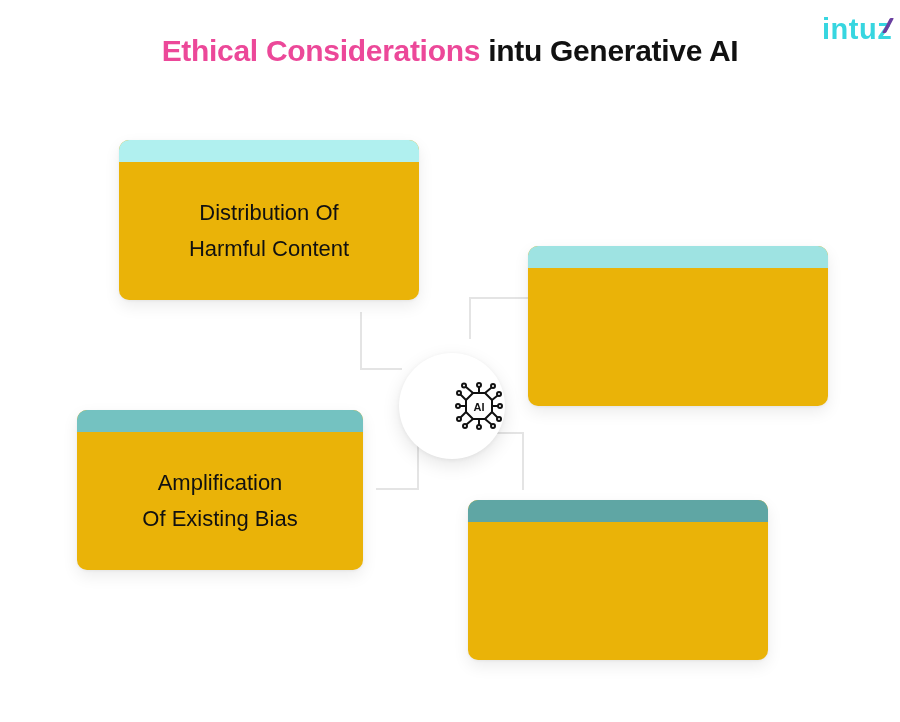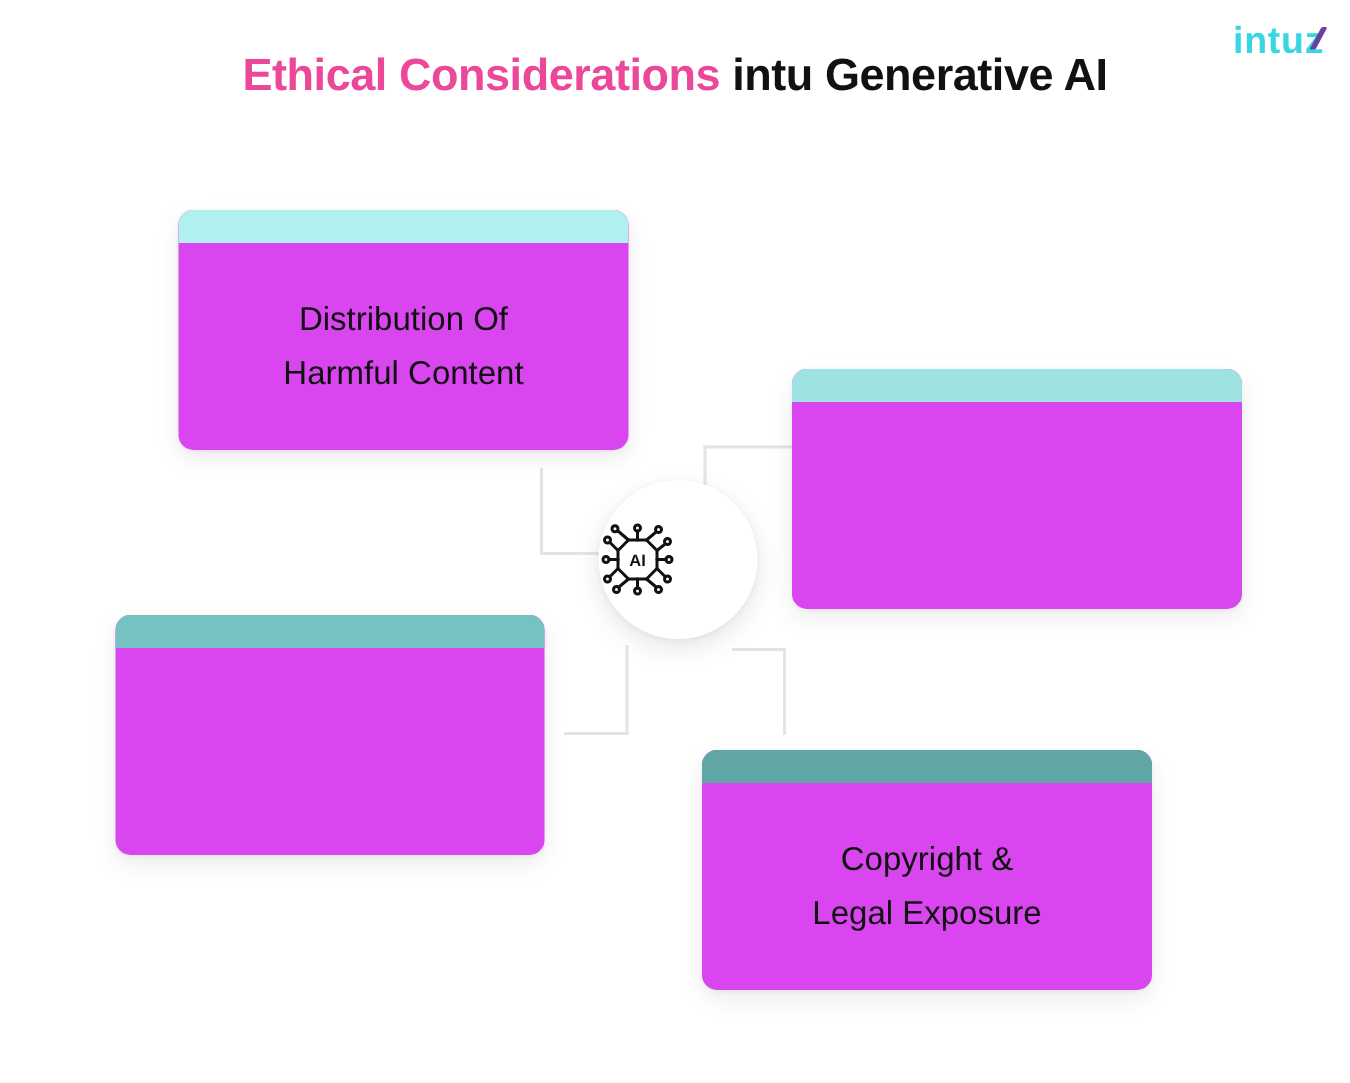--- a/index.html
+++ b/index.html
@@ -6,45 +6,45 @@
   body {
     width: 900px; height: 722px; background: #ffffff; position: relative; overflow: hidden;
     font-family: "Liberation Sans", "DejaVu Sans", sans-serif;
   }
   .title {
     position: absolute; left: 0; top: 34px; width: 900px; text-align: center;
     font-size: 30px; font-weight: bold; letter-spacing: -0.3px; color: #111;
   }
   .title .accent { color: #ec4899; }
   .logo {
-    position: absolute; left: 822px; top: 13px; font-size: 25px; font-weight: bold;
+    position: absolute; left: 822px; top: 13px; font-size: 29px; font-weight: bold;
     color: #37d6e0; letter-spacing: 0.5px; text-align: right;
   }
   .logo .z { color: #37d6e0; position: relative; }
   .logo .z::after {
     content: ""; position: absolute; right: 2px; top: 5px; width: 4px; height: 15px;
     background: #6a3fa0; transform: skewX(-28deg); border-radius: 1px;
   }
   .card {
-    position: absolute; background: #d946ef; border-radius: 10px;
+    position: absolute; background: #eab308; border-radius: 10px;
     box-shadow: 0 6px 16px rgba(0,0,0,0.08), 0 1px 3px rgba(0,0,0,0.05);
     overflow: hidden;
   }
   .card .bar { height: 22px; width: 100%; }
   .card .text {
     position: absolute; left: 0; right: 0; top: 22px; bottom: 0;
     display: flex; align-items: center; justify-content: center; text-align: center;
     font-size: 22px; line-height: 36px; color: #111; white-space: pre-line;
   }
   .line { position: absolute; background: #e4e4e4; }
   .hub {
-    position: absolute; left: 399px; top: 320px; width: 106px; height: 106px;
+    position: absolute; left: 399px; top: 353px; width: 106px; height: 106px;
     border-radius: 50%; background: #fff;
     box-shadow: 0 6px 18px rgba(0,0,0,0.10), 0 1px 4px rgba(0,0,0,0.05);
-    display: flex; align-items: center; justify-content: flex-start; text-decoration: underline;
+    display: flex; align-items: center; justify-content: flex-end; text-decoration: underline;
   }
 </style>
 </head>
 <body>
 
 <div class="title">
   <span class="accent">Ethical Considerations</span><span> intu Generative AI</span>
 </div>
 
 <div class="logo">
@@ -68,26 +68,26 @@
   <div class="text">Distribution Of
 Harmful Content</div>
 </div>
 
 <div class="card" style="left:528px;top:246px;width:300px;height:160px;">
   <div class="bar" style="background:#9ee3e2;"></div>
 </div>
 
 <div class="card" style="left:77px;top:410px;width:286px;height:160px;">
   <div class="bar" style="background:#74c2c1;"></div>
+  <div class="text">Amplification
+Of Existing Bias</div>
 </div>
 
 <div class="card" style="left:468px;top:500px;width:300px;height:160px;">
   <div class="bar" style="background:#5fa6a4;"></div>
-  <div class="text">Copyright &amp;
-Legal Exposure</div>
 </div>
 
 <div class="hub">
   <svg width="52" height="52" viewBox="0 0 52 52" fill="none" stroke="#111" stroke-width="2" stroke-linecap="round" stroke-linejoin="round">
     <polygon points="20,13 32,13 39,20 39,32 32,39 20,39 13,32 13,20"></polygon>
     <text x="26" y="30.5" text-anchor="middle" font-size="11" font-weight="bold" fill="#111" stroke="none" font-family="Liberation Sans, sans-serif">AI</text>
     <line x1="26" y1="13" x2="26" y2="7"></line>
       <circle cx="26" cy="5" r="2"></circle>
     <line x1="26" y1="39" x2="26" y2="45"></line>
       <circle cx="26" cy="47" r="2"></circle>

